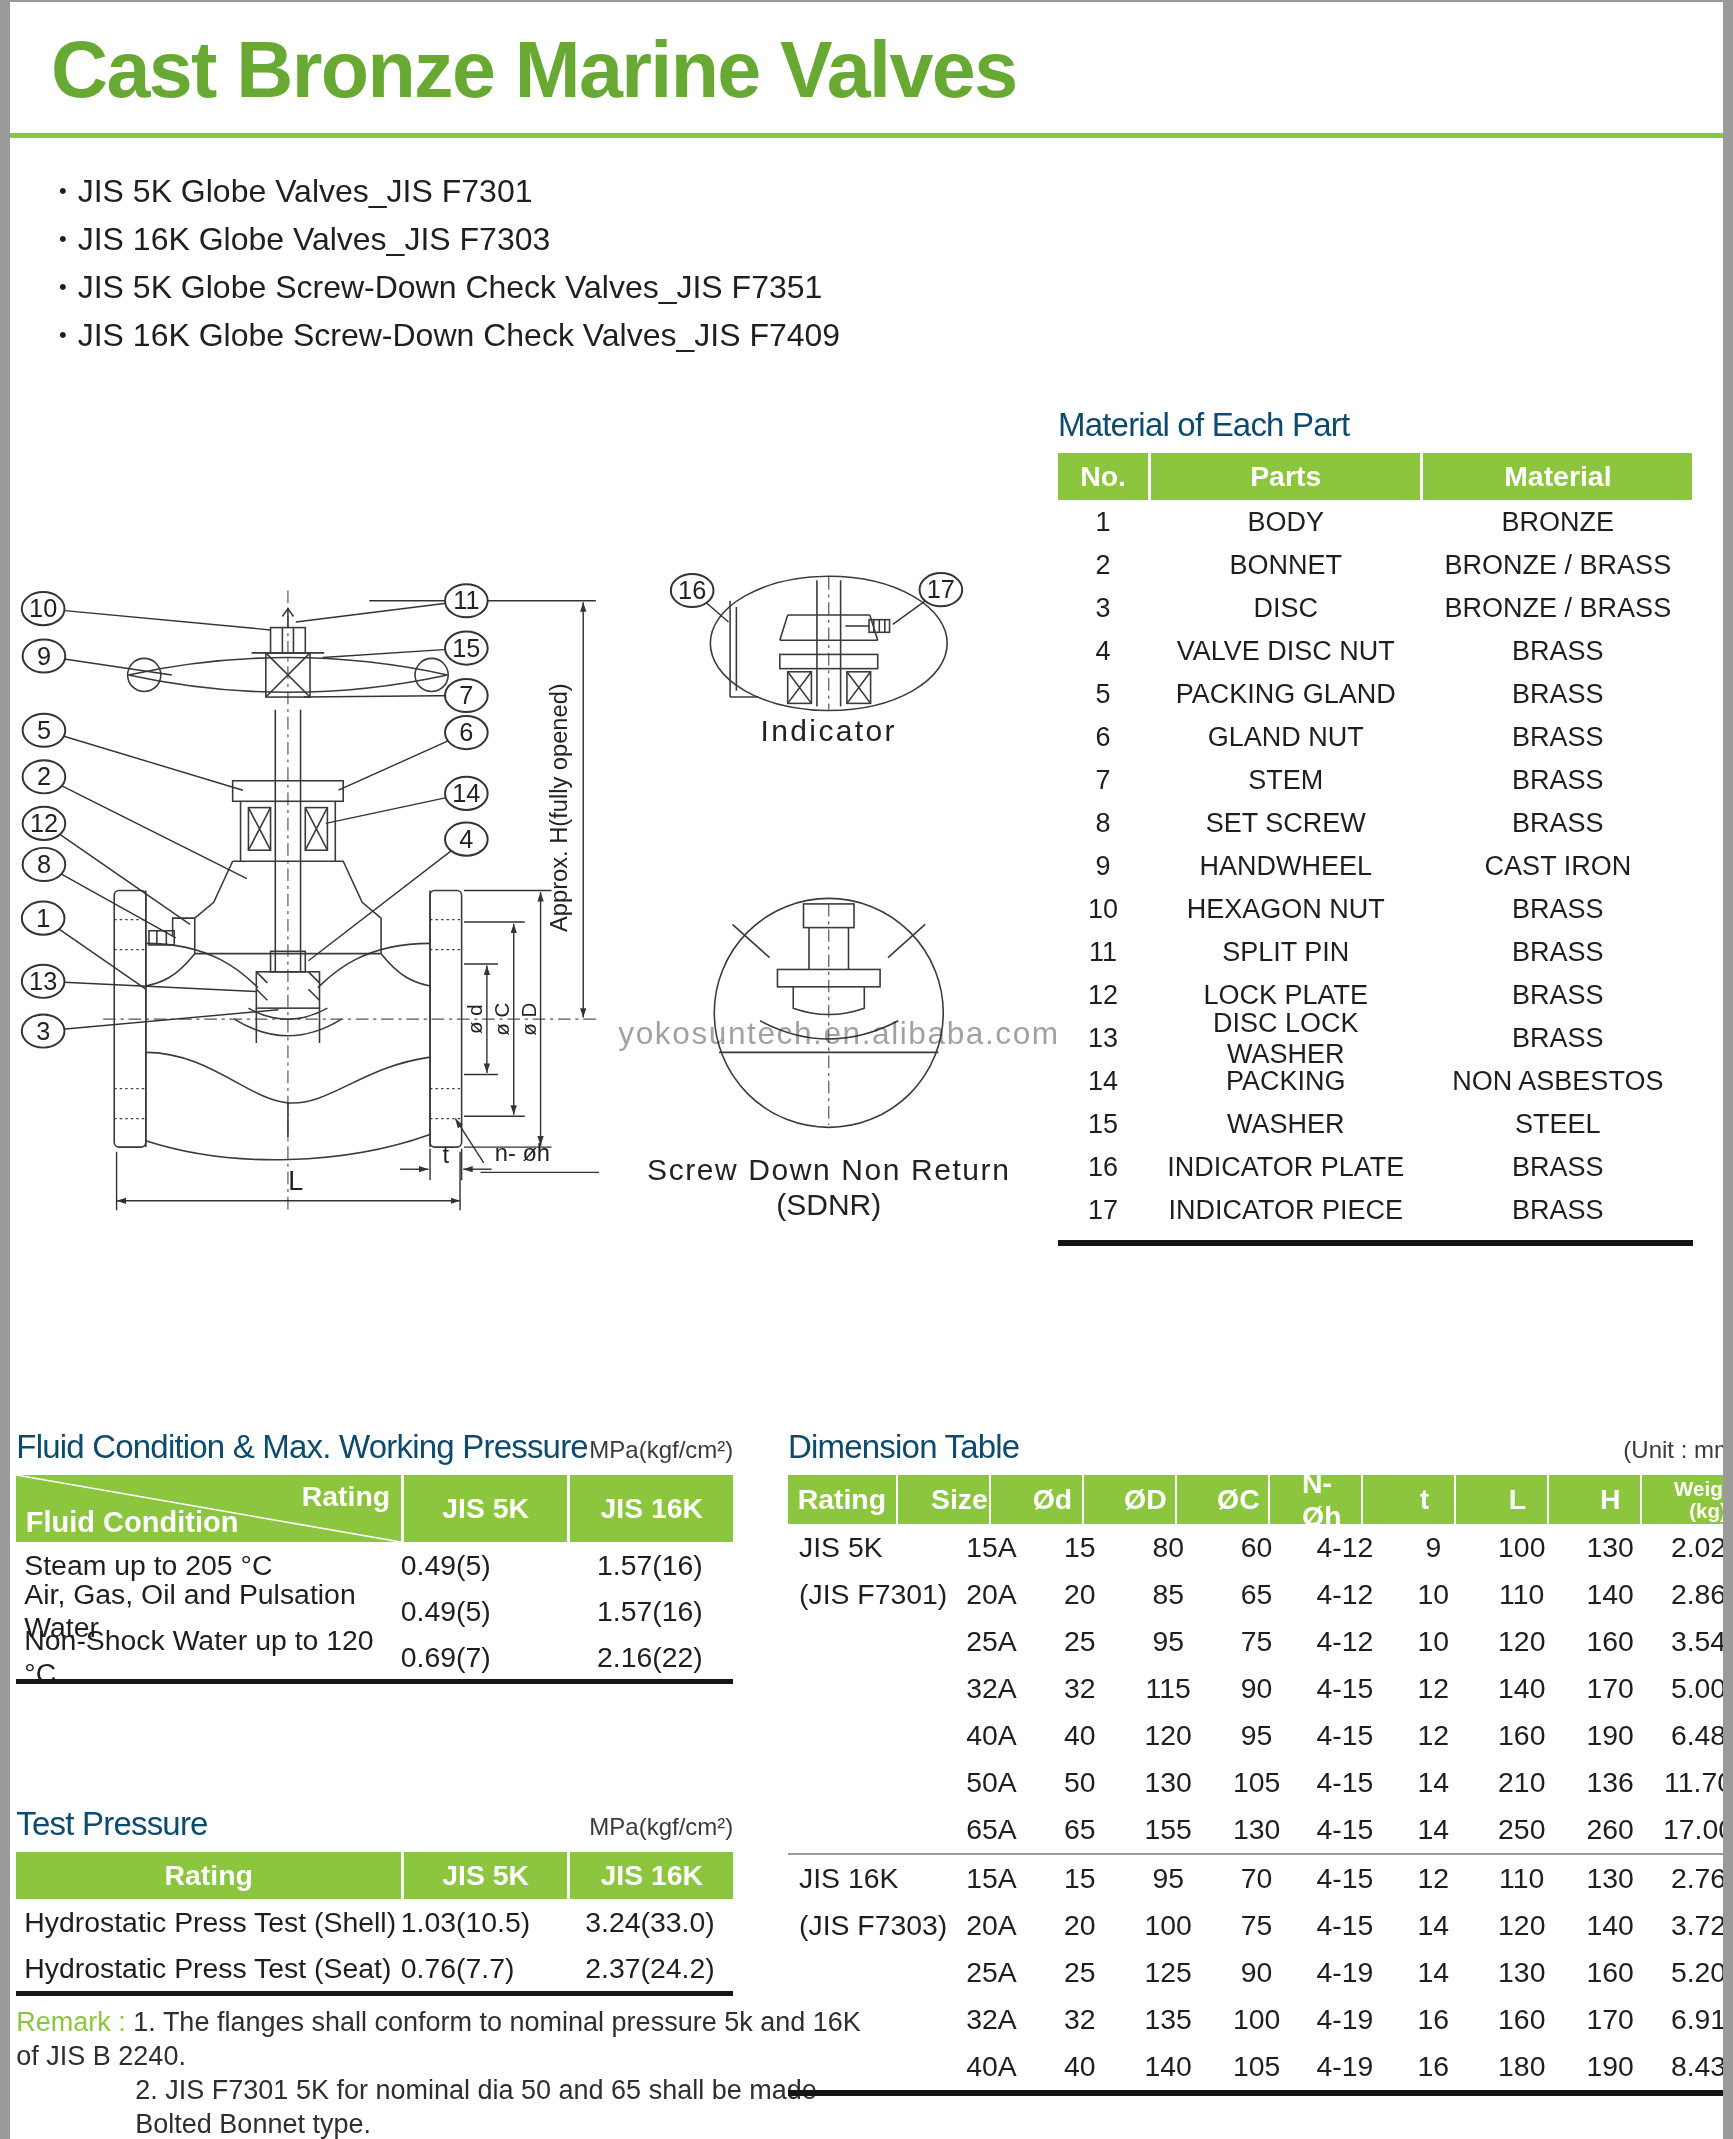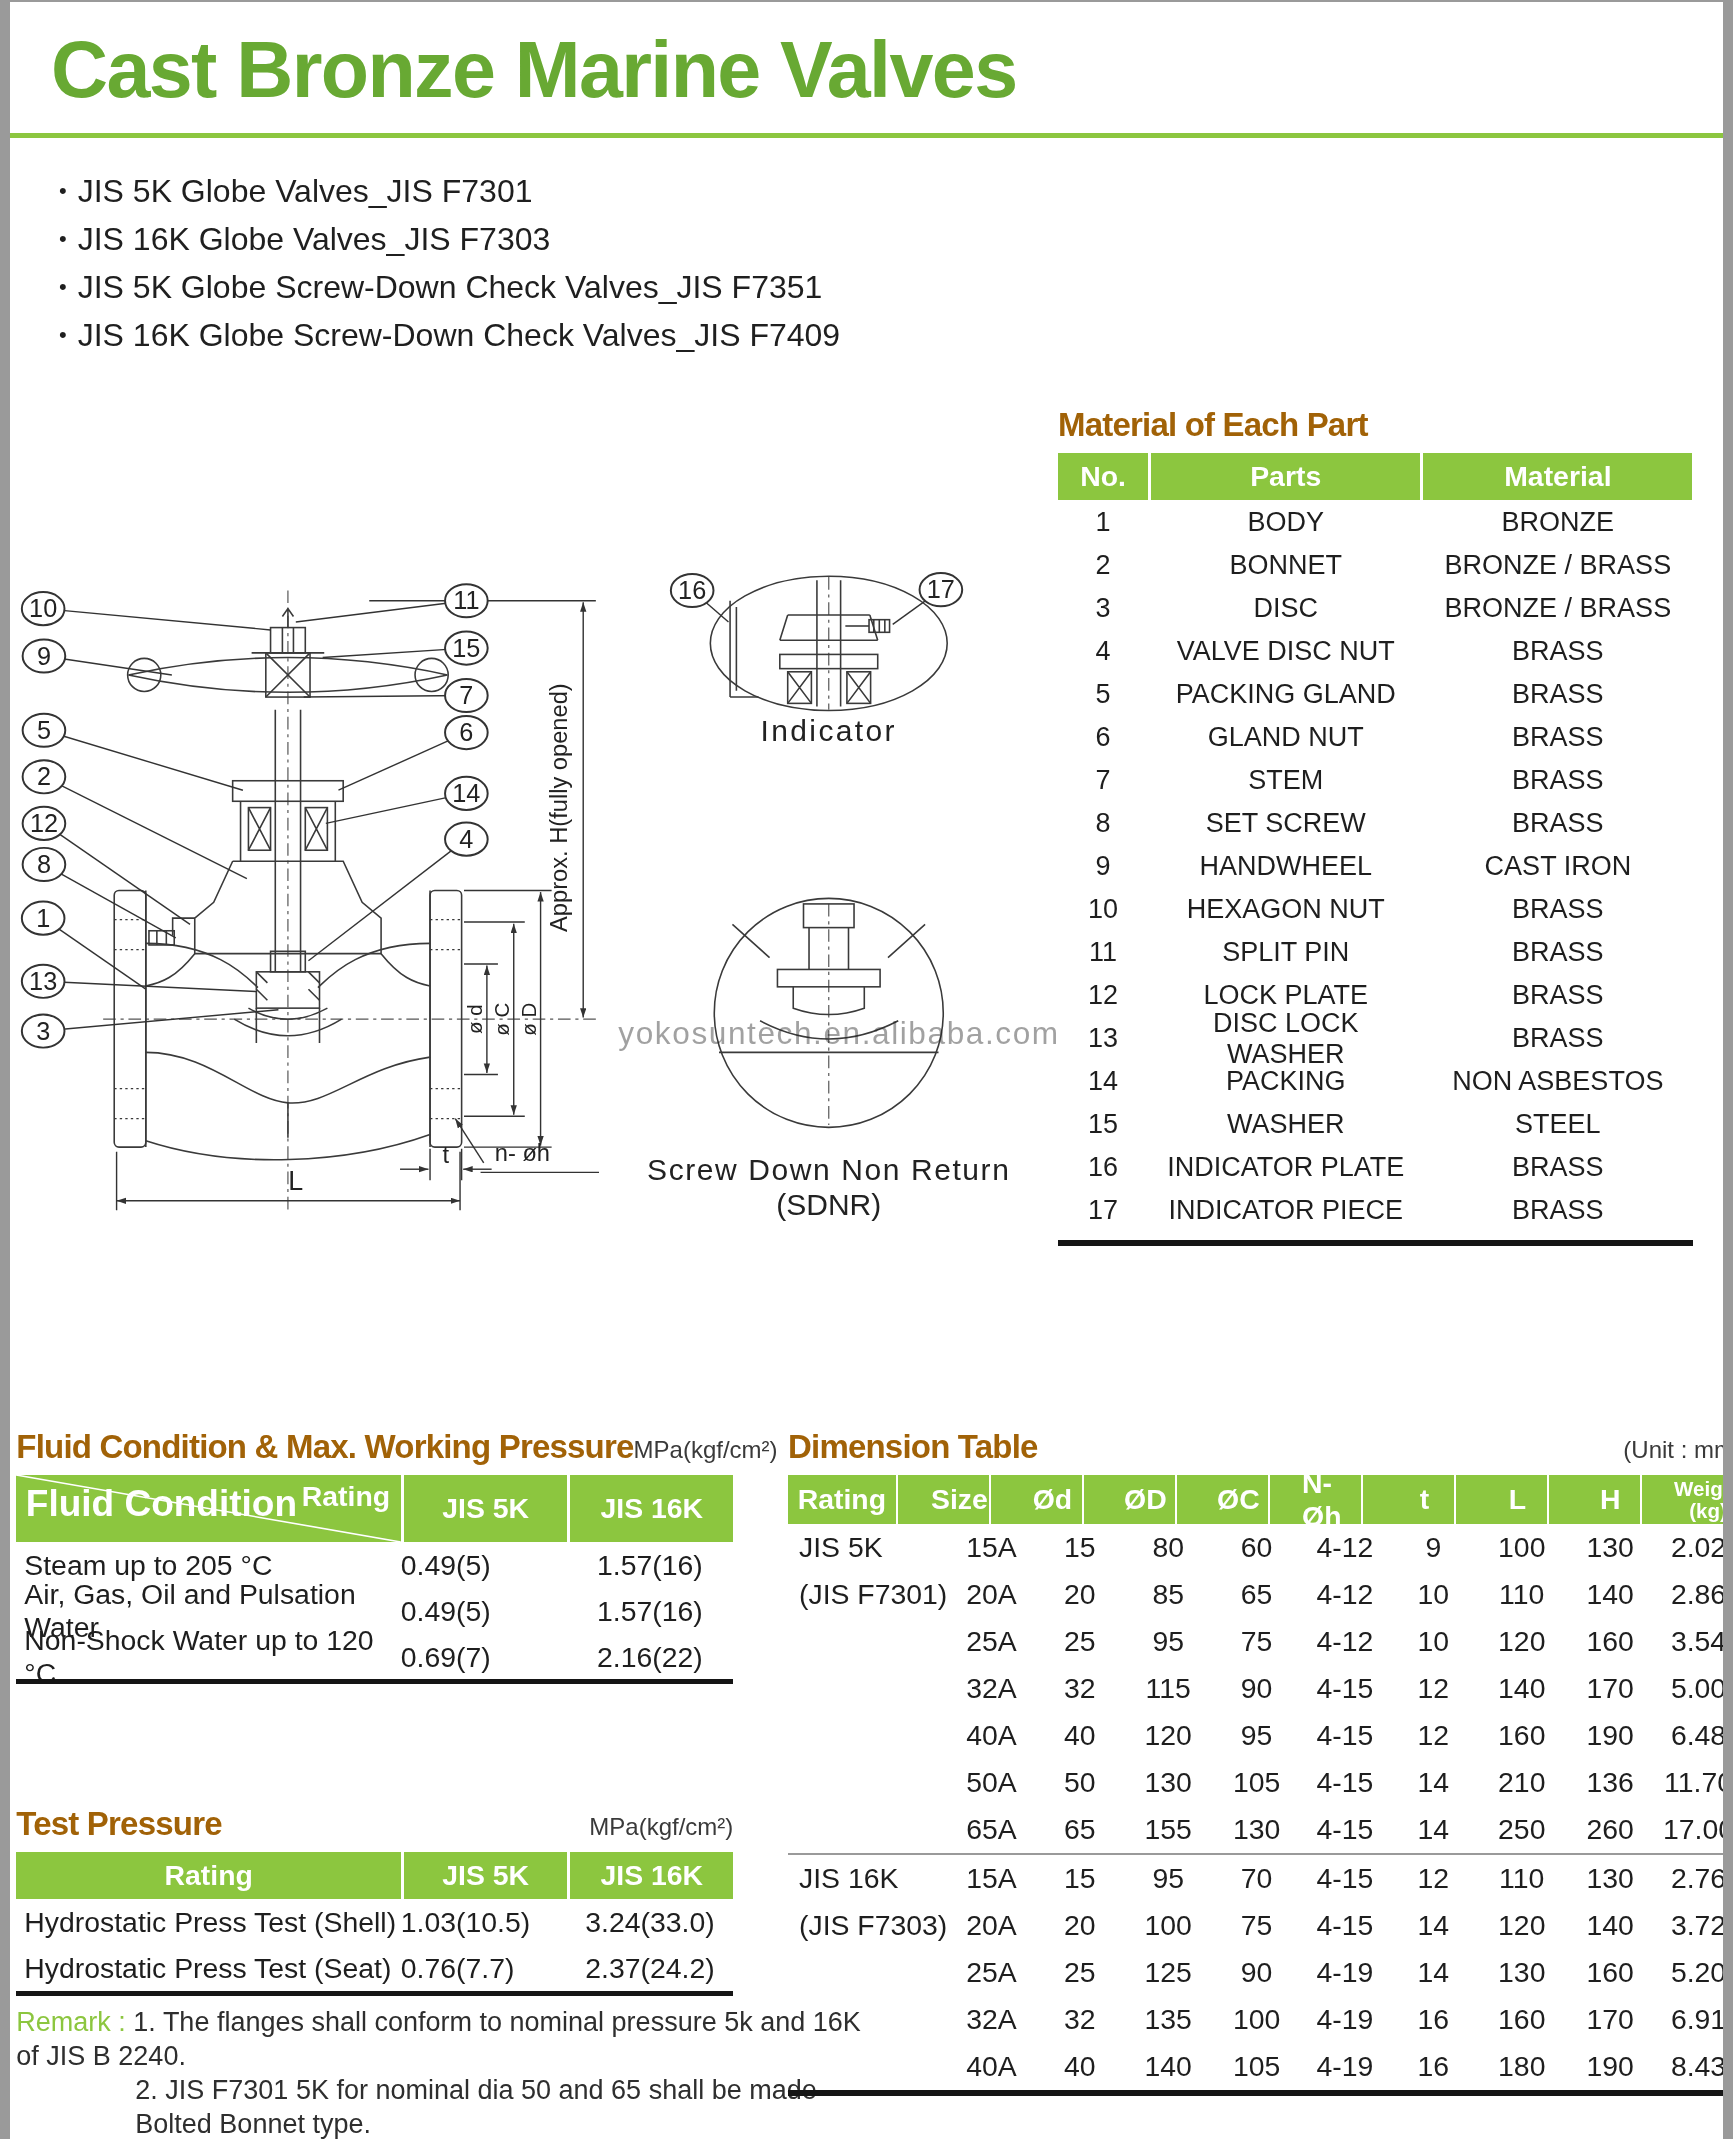--- a/index.html
+++ b/index.html
@@ -7,21 +7,21 @@
         font-family:"Liberation Sans",sans-serif;color:#222;overflow:hidden;margin:2px auto;}
   
   .title{position:absolute;left:41px;top:22px;font-size:79px;font-weight:bold;
          color:#68A933;letter-spacing:-1.6px;white-space:nowrap;}
   .rule{position:absolute;left:0;top:131px;width:1733px;height:4.7px;background:#8CC63F;}
   
   .bullets{position:absolute;left:49px;top:167px;margin:0;padding:0;list-style:none;}
   .bullets li{font-size:32px;line-height:45px;color:#1f1f1f;white-space:nowrap;}
   .bullets li::before{content:"\2022";font-size:22px;margin-right:11px;position:relative;top:-4px;}
   
-  .h2{font-size:33px;font-weight:bold;color:#a16207;letter-spacing:-0.8px;margin:0;white-space:nowrap;}
+  .h2{font-size:33px;font-weight:normal;color:#0c4a6e;letter-spacing:-0.8px;margin:0;white-space:nowrap;}
   .unit{font-size:24px;color:#3a3a3a;white-space:nowrap;}
   .sec-head{display:flex;justify-content:space-between;align-items:baseline;}
   .gcell{background:#8CC63F;color:#fff;font-weight:bold;display:flex;
          align-items:center;justify-content:center;font-size:28.4px;}
   
   .mat{position:absolute;left:1048px;top:404px;width:635px;}
   .mat-head{position:absolute;top:47px;left:0;width:635px;height:47px;display:flex;gap:3.2px;}
   .mh0{width:90px;}.mh1{width:269px;}.mh2{width:269px;}
   .mat-body{position:absolute;top:95px;left:0;width:635px;}
   .mat-row{display:flex;gap:3.2px;height:43px;align-items:center;font-size:27px;text-align:center;color:#1e1e1e;}
@@ -29,21 +29,21 @@
   .mat-border{position:absolute;top:834px;left:0;width:635px;height:5.5px;background:#151515;}
   
   .fluid{position:absolute;left:6.3px;top:1426px;width:717px;}
   .test{position:absolute;left:6.3px;top:1803px;width:717px;}
   .lt-head{position:absolute;top:47px;left:0;width:717px;display:flex;gap:3.2px;}
   .fluid .lt-head{height:67px;}
   .test .lt-head{height:47px;}
   .corner{position:relative;width:385px;background:#8CC63F;color:#fff;font-weight:bold;}
   .corner svg{position:absolute;left:0;top:0;width:100%;height:100%;}
   .corner .ctop{position:absolute;top:4.7px;right:11px;font-size:28.4px;}
-  .corner .cbottom{position:absolute;bottom:17px;left:9.5px;font-size:37px;}
+  .corner .cbottom{position:absolute;bottom:3px;left:9.5px;font-size:29px;}
   .vcol1{width:163px;}.vcol2{width:163px;}
   .rcell{width:385px;}
   .lt-body{position:absolute;left:0;width:717px;}
   .fluid .lt-body{top:114px;}
   .test .lt-body{top:94px;}
   .frow{display:flex;height:46px;align-items:center;font-size:28.4px;color:#1e1e1e;}
   .fl0{width:385px;padding-left:8px;box-sizing:border-box;text-align:left;}
   .fl1{width:166px;text-align:left;}
   .fl2{width:167px;text-align:center;}
   .fluid-border{position:absolute;top:251px;left:0;width:717px;height:4.7px;background:#151515;}

